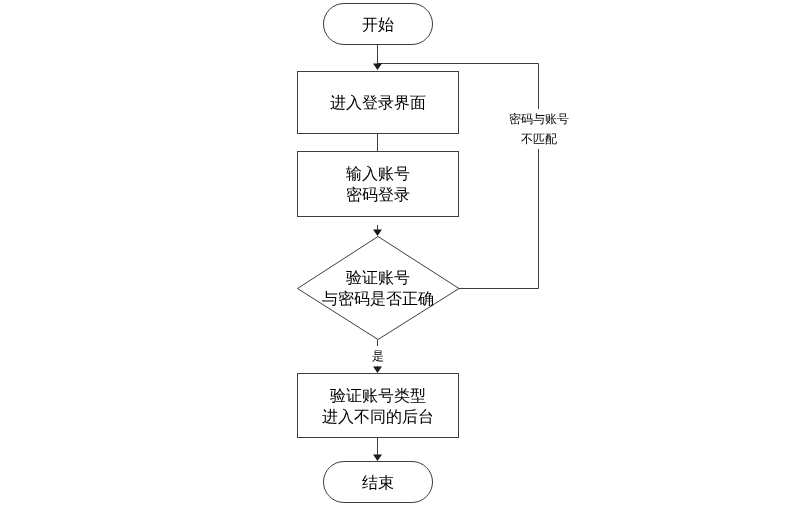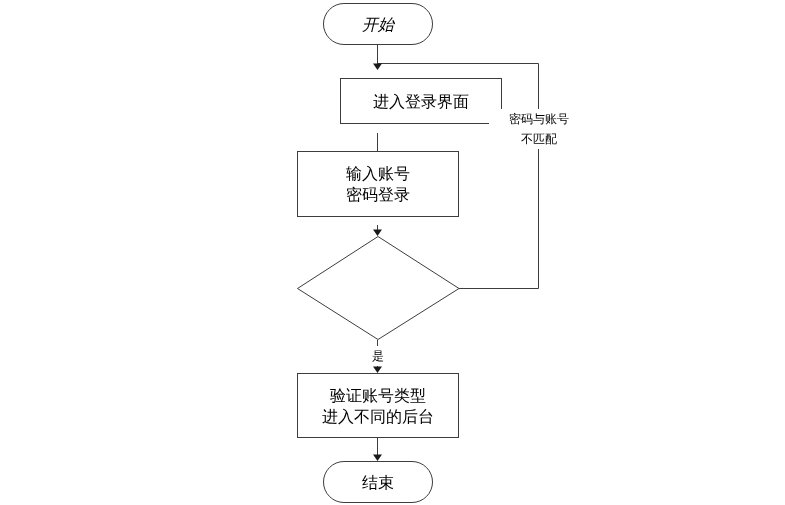--- a/index.html
+++ b/index.html
@@ -99,27 +99,29 @@
 
     <polygon points="378,236.5 459,288.5 378,339.5 297.5,288.5" fill="#ffffff"></polygon>
 
     <line x1="377.5" y1="340" x2="377.5" y2="371"></line>
     <polygon points="373,366.5 382,366.5 377.5,373" fill="#1a1a1a" stroke="none"></polygon>
 
     <line x1="377.5" y1="438" x2="377.5" y2="459"></line>
     <polygon points="373,454.5 382,454.5 377.5,461" fill="#1a1a1a" stroke="none"></polygon>
   </svg>
 
-  <div class="node terminator" style="top:3px;font-style:italic;">开始</div>
+  <div class="node terminator" style="top:3px;">开始</div>
 
-  <div class="node process" style="top:78px; height:46px;margin-left:43px;">进入登录界面</div>
+  <div class="node process" style="top:71px; height:63px;">进入登录界面</div>
 
   <div class="node process" style="top:151px; height:66px;">输入账号
 密码登录</div>
 
+  <div class="diamond-label">验证账号
+与密码是否正确</div>
 
   <div class="node terminator" style="top:461px;">结束</div>
 
   <div class="node process" style="top:373px; height:65px;">验证账号类型
 进入不同的后台</div>
 
   <div class="edge-label yes">是</div>
 
   <div class="edge-label no-match">密码与账号
 不匹配</div>

